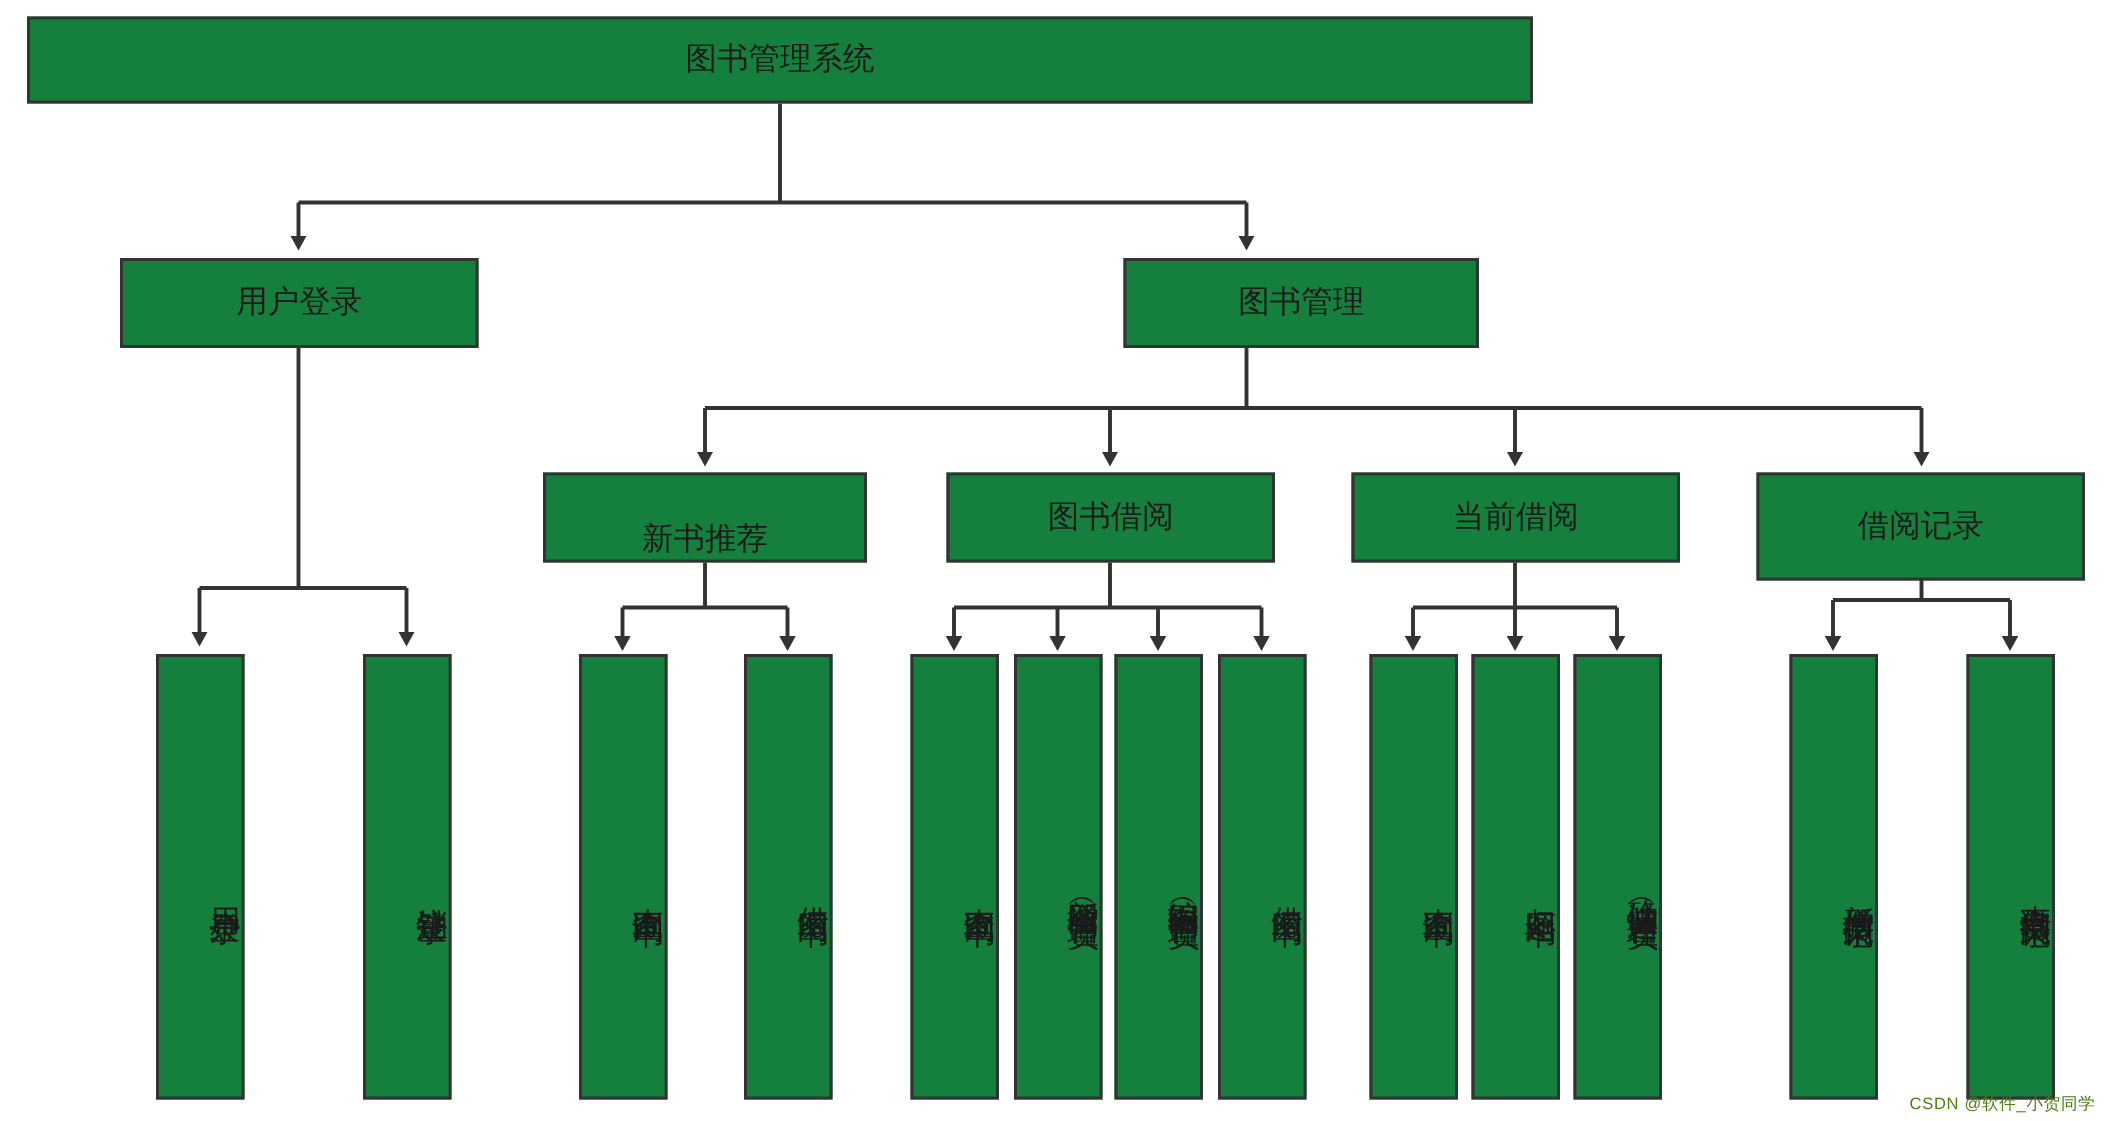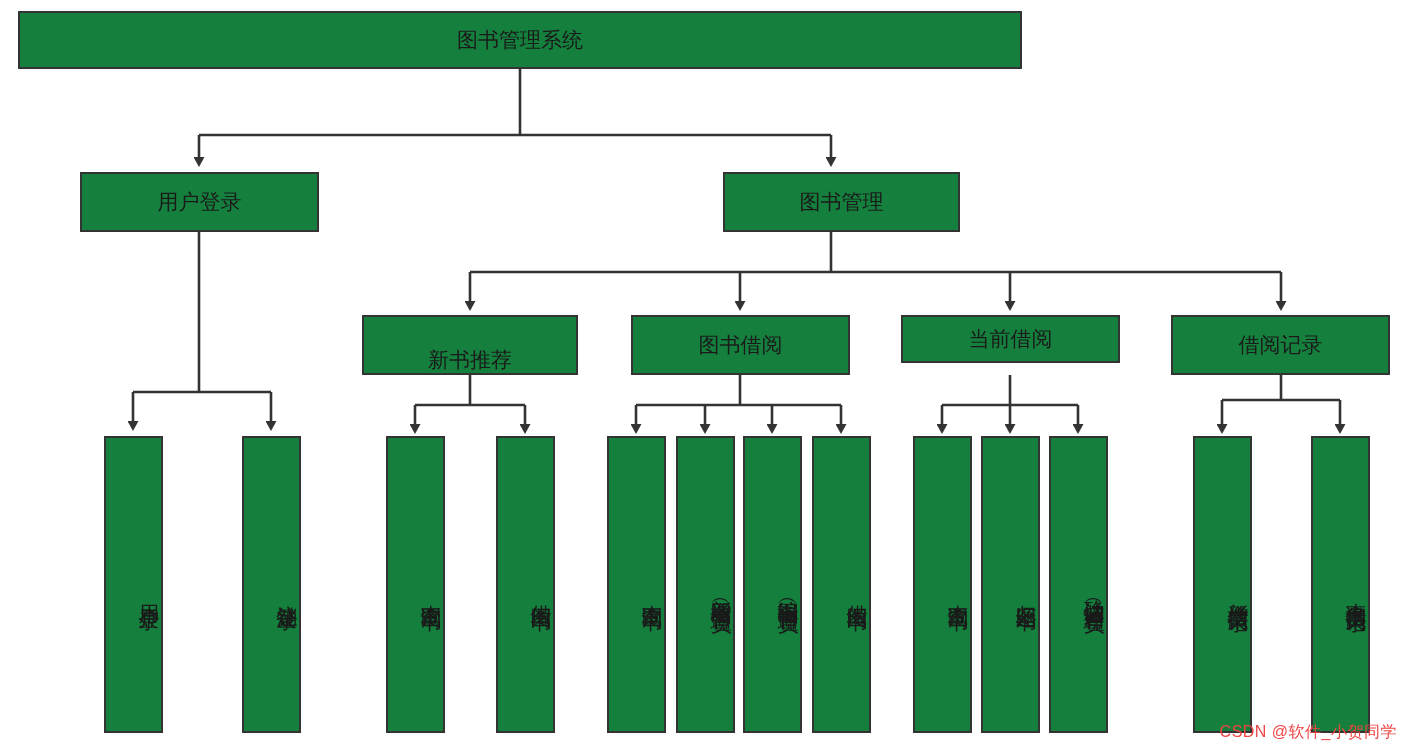--- a/index.html
+++ b/index.html
@@ -51,22 +51,22 @@
     display: block;
   }
   .node.v .lbl {
     writing-mode: vertical-rl;
     text-orientation: upright;
   }
   #watermark {
     position: absolute;
     right: 8px;
     bottom: 4px;
-    font-size: 16px;
-    color: #ef4444;
+    font-size: 11px;
+    color: #4d7c0f;
     white-space: nowrap;
     letter-spacing: 0.5px;
   }
 </style>
 </head>
 <body>
 
 <div id="canvas">
 
   <svg id="wires" viewBox="0 0 1405 747" xmlns="http://www.w3.org/2000/svg">
@@ -119,34 +119,34 @@
     </g>
   </svg>
 
   <div class="node h" style="left:18px; top:11px; width:1004px; height:58px;">
     <span class="lbl">图书管理系统</span>
   </div>
 
   <div class="node h" style="left:80px; top:172px; width:239px; height:60px;">
     <span class="lbl">用户登录</span>
   </div>
-  <div class="node h" style="left:723px; top:172px; width:237px; height:60px;">
+  <div class="node h" style="left:749px; top:172px; width:237px; height:60px;">
     <span class="lbl">图书管理</span>
   </div>
 
   <div class="node h" style="left:362px; top:315px; width:216px; height:60px;align-items:flex-end;">
     <span class="lbl">新书推荐</span>
   </div>
   <div class="node h" style="left:631px; top:315px; width:219px; height:60px;">
     <span class="lbl">图书借阅</span>
   </div>
-  <div class="node h" style="left:901px; top:315px; width:219px; height:48px;">
+  <div class="node h" style="left:901px; top:315px; width:219px; height:60px;">
     <span class="lbl">当前借阅</span>
   </div>
-  <div class="node h" style="left:1171px; top:315px; width:219px; height:60px;">
+  <div class="node h" style="left:1171px; top:315px; width:219px; height:72px;">
     <span class="lbl">借阅记录</span>
   </div>
 
   <div class="node v" style="left:104px; top:436px; width:59px; height:297px;">
     <span class="lbl">用户登录</span>
   </div>
   <div class="node v" style="left:242px; top:436px; width:59px; height:297px;">
     <span class="lbl">注销登录</span>
   </div>
 

